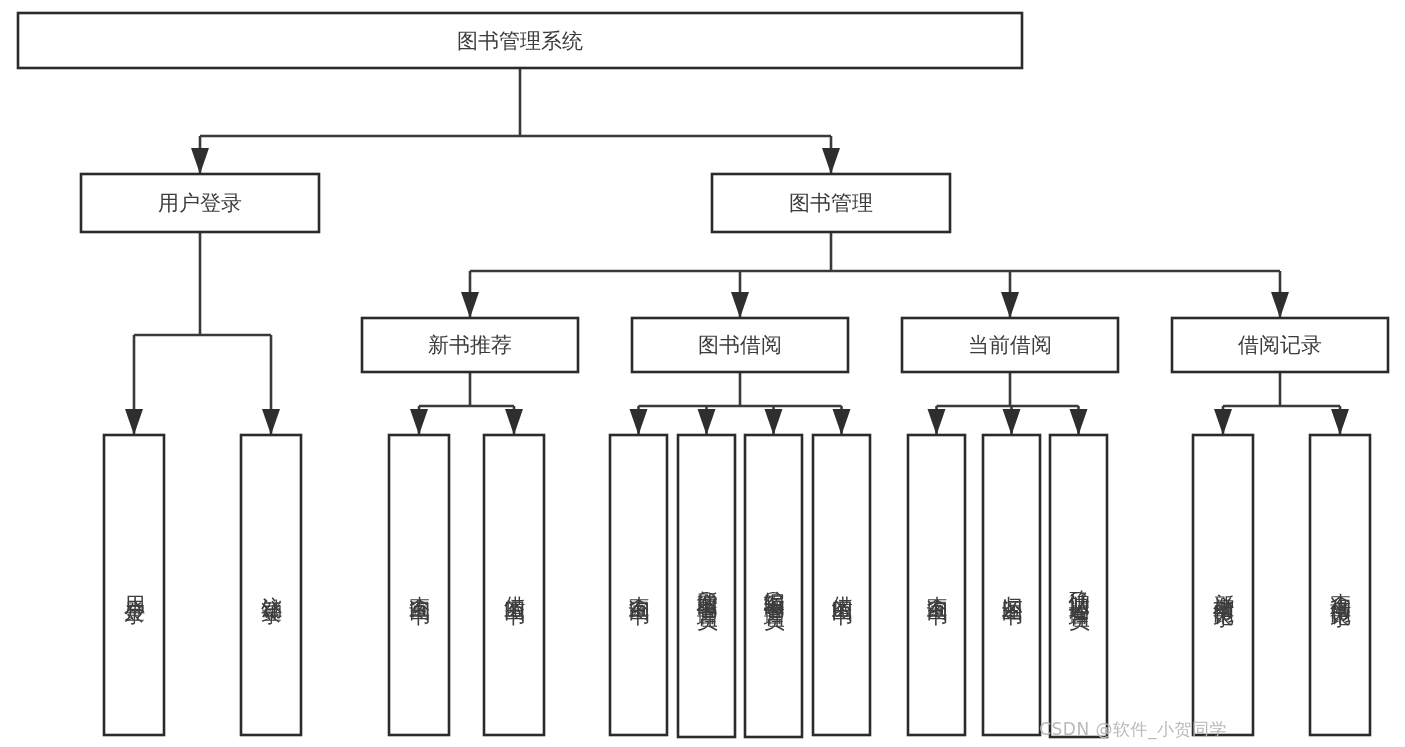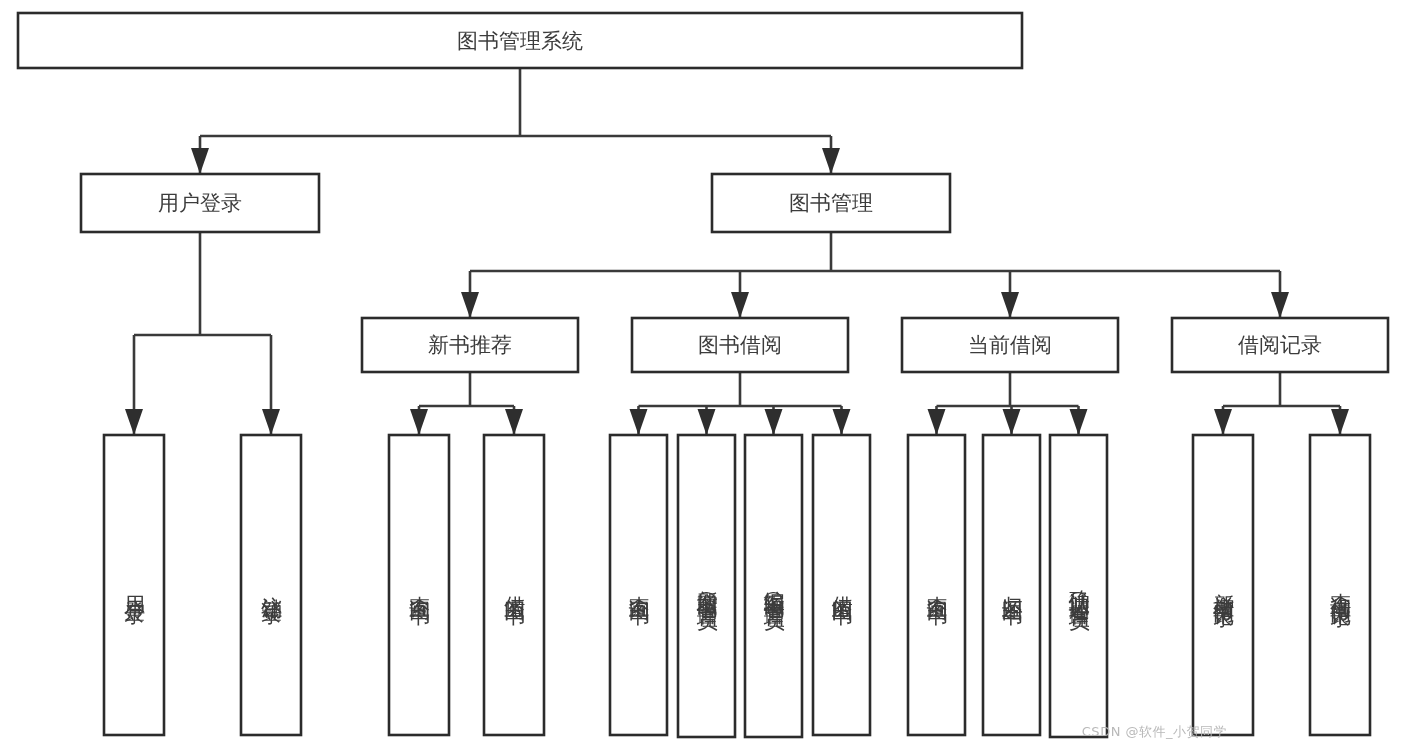--- a/index.html
+++ b/index.html
@@ -71,21 +71,21 @@
     letter-spacing: 3px;
     color: #3c3c3c;
     white-space: nowrap;
     text-align: center;
   }
   .watermark {
     position: absolute;
     right: 8px;
     bottom: 6px;
     font-family: "DejaVu Sans", "Liberation Sans", sans-serif;
-    font-size: 13px;
+    font-size: 17px;
     color: #b9b9b9;
     letter-spacing: 0.5px;
     white-space: nowrap;
     pointer-events: none;
   }
 </style>
 </head>
 <body>
 
 <div id="diagram-root">

